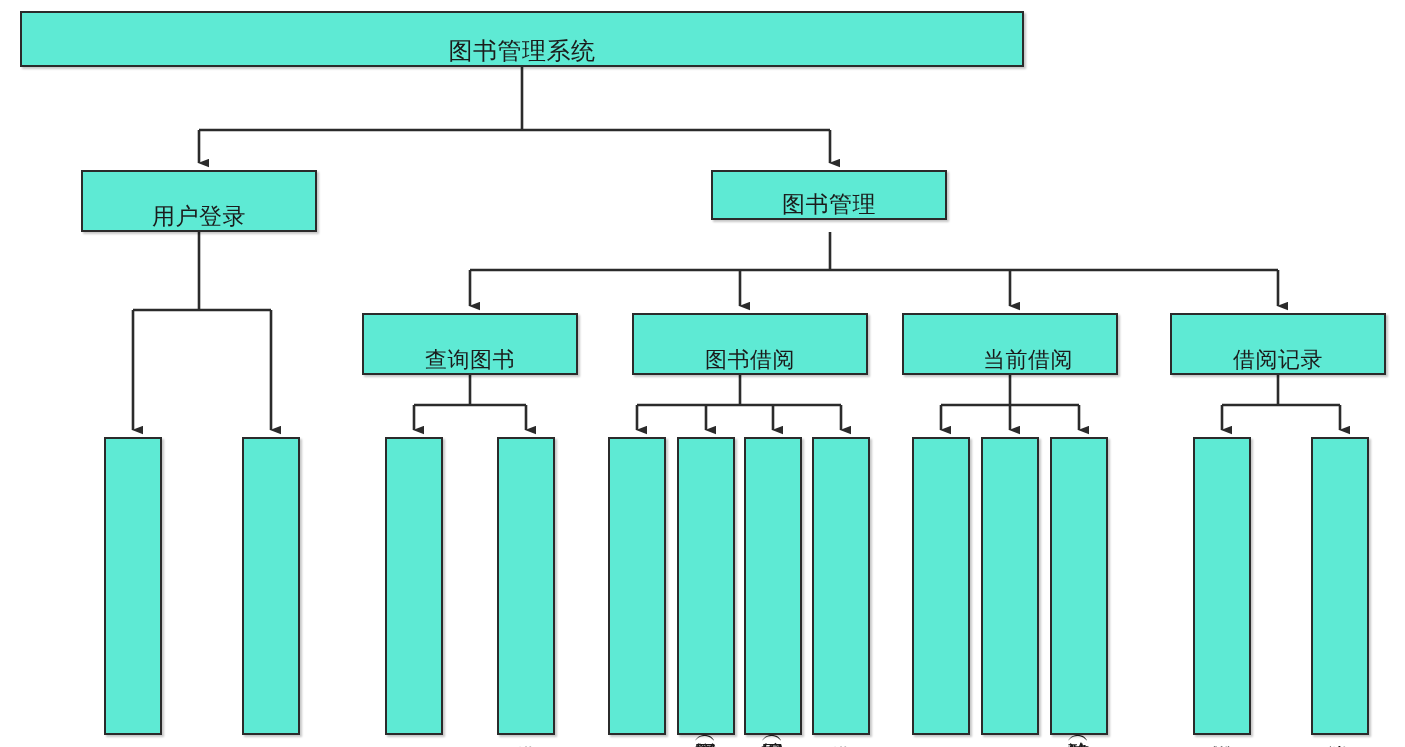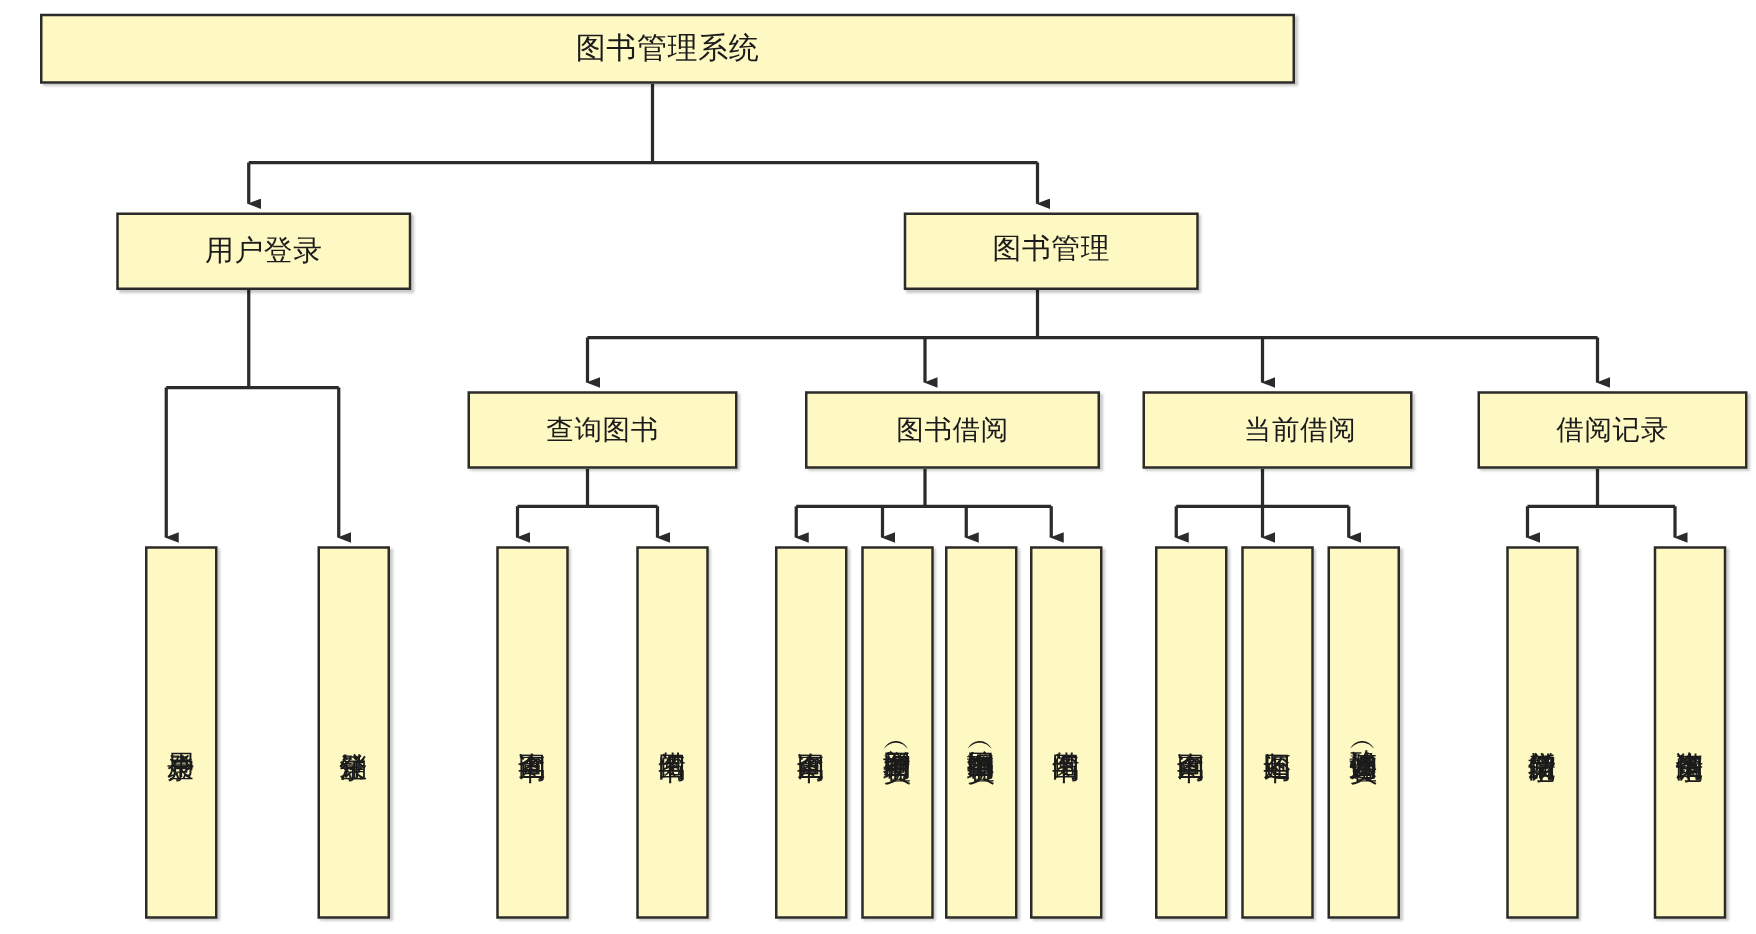--- a/index.html
+++ b/index.html
@@ -7,25 +7,25 @@
   body{
     width:1405px;height:747px;
     font-family:"Liberation Sans","DejaVu Sans",sans-serif;
     overflow:hidden;position:relative;
   }
   #diagram-root{position:absolute;left:0;top:0;width:1405px;height:747px;}
   svg#tree-svg{position:absolute;left:0;top:0;width:1405px;height:747px;display:block;}
 
   .node-box{
     position:absolute;
-    background:#fef9c3;
+    background:#5eead4;
     border:2.5px solid #2b2b2b;
     box-sizing:border-box;
     box-shadow:2px 2px 2px rgba(0,0,0,0.22);
-    display:flex;align-items:center;justify-content:center;margin-left:12px;
+    display:flex;align-items:flex-end;justify-content:center;
   }
   .node-label{
     color:#1b1b1b;
     font-size:23px;
     line-height:1.18;
     letter-spacing:0.5px;
     white-space:nowrap;
     text-align:center;
     user-select:none;
   }
@@ -110,21 +110,21 @@
     </g>
   </svg>
 
   <div class="node-box root" style="left:20px;top:11px;width:1004px;height:56px;">
     <span class="node-label">图书管理系统</span>
   </div>
 
   <div class="node-box level2" style="left:81px;top:170px;width:236px;height:62px;">
     <span class="node-label">用户登录</span>
   </div>
-  <div class="node-box level2" style="left:711px;top:170px;width:236px;height:62px;font-family:Liberation Mono, monospace;">
+  <div class="node-box level2" style="left:711px;top:170px;width:236px;height:50px;">
     <span class="node-label">图书管理</span>
   </div>
 
   <div class="node-box level3" style="left:362px;top:313px;width:216px;height:62px;">
     <span class="node-label">查询图书</span>
   </div>
   <div class="node-box level3" style="left:632px;top:313px;width:236px;height:62px;">
     <span class="node-label">图书借阅</span>
   </div>
   <div class="node-box level3" style="left:902px;top:313px;width:216px;height:62px;padding-left:36px;">

